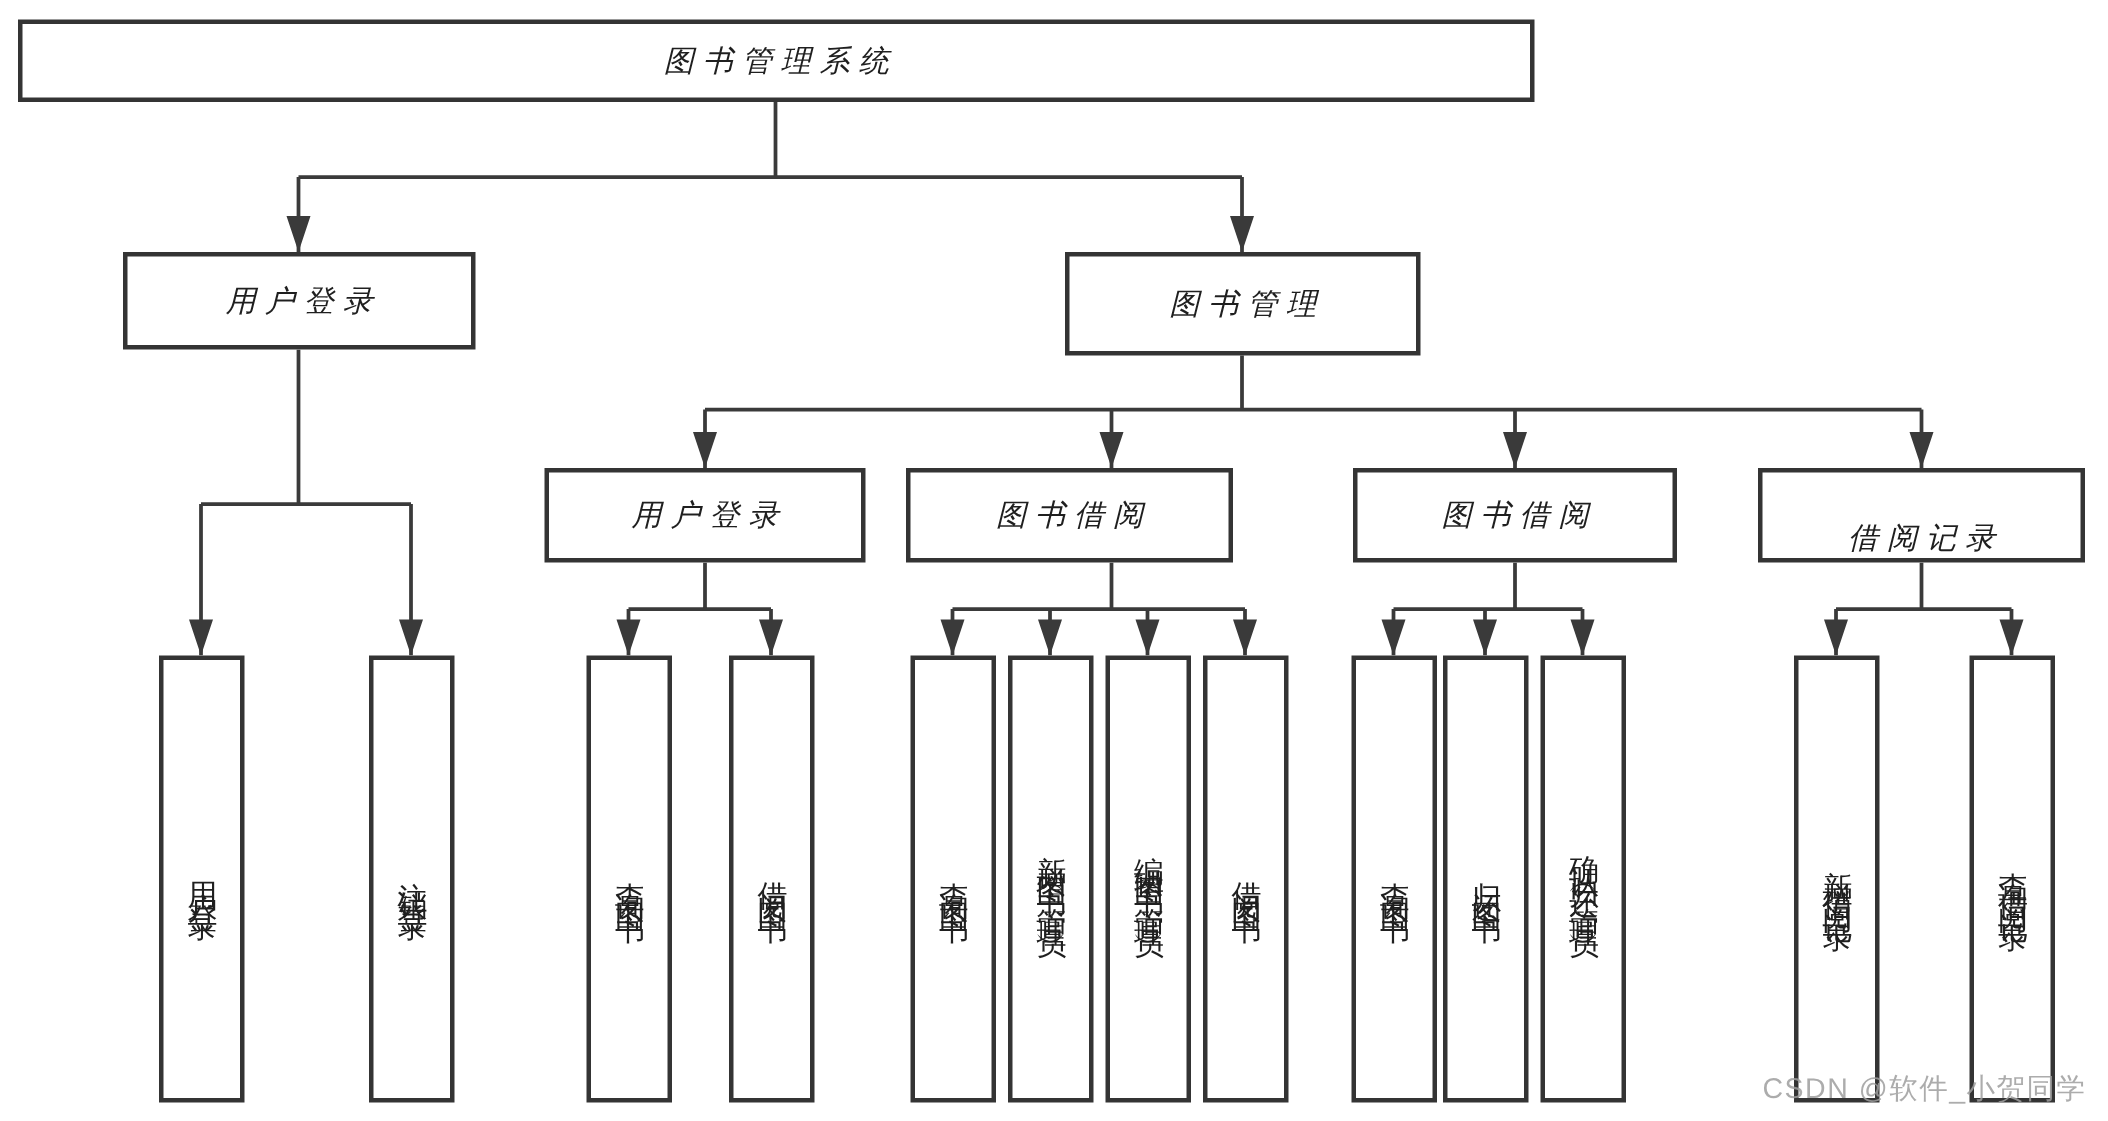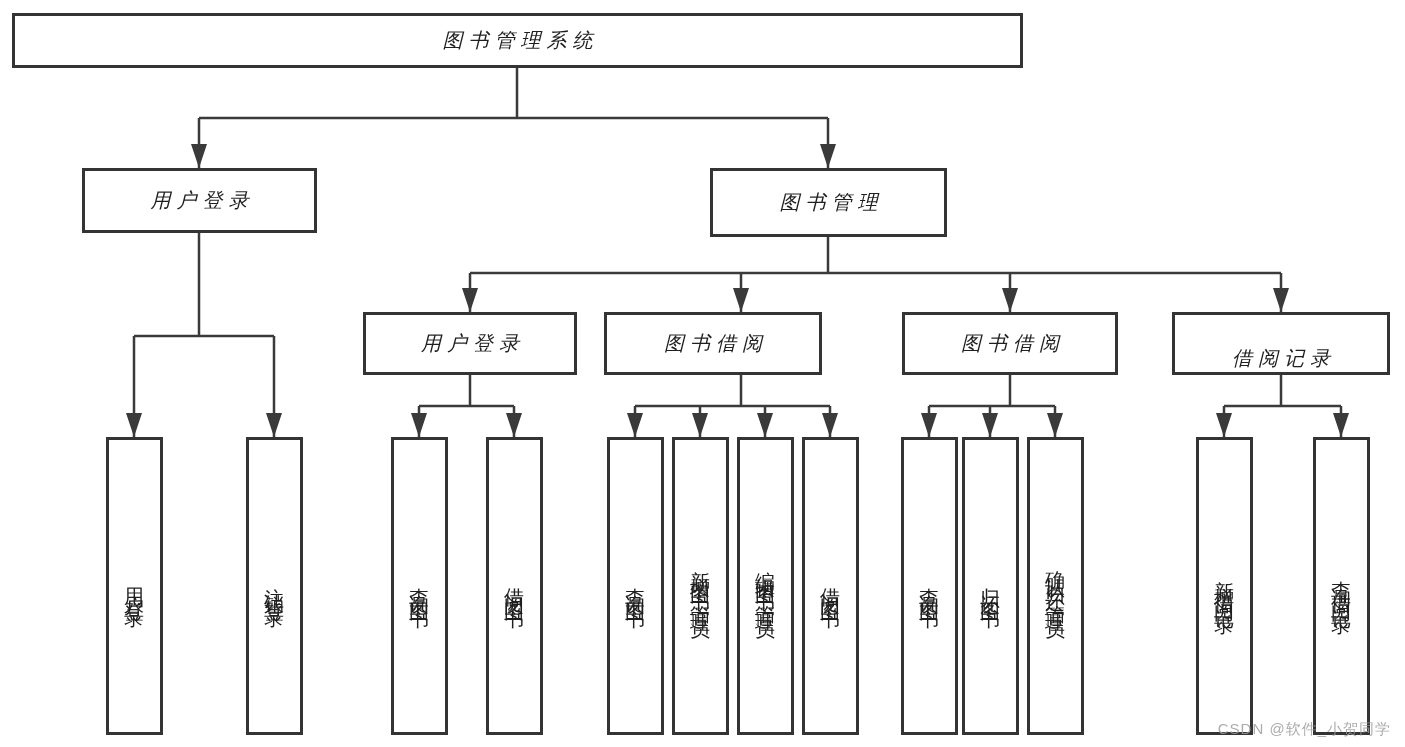--- a/index.html
+++ b/index.html
@@ -31,21 +31,21 @@
     writing-mode:vertical-rl;
     font-size:20px;
     letter-spacing:7px;
     line-height:1;
     color:#1f1f1f;
     white-space:nowrap;
   }
   .watermark{
     position:absolute;
     right:14px;bottom:8px;
-    font-size:15px;
+    font-size:19px;
     color:rgba(158,158,158,0.85);
     letter-spacing:1px;
     z-index:5;
     white-space:nowrap;
   }
 </style>
 </head>
 <body>
 
 <div class="canvas">

